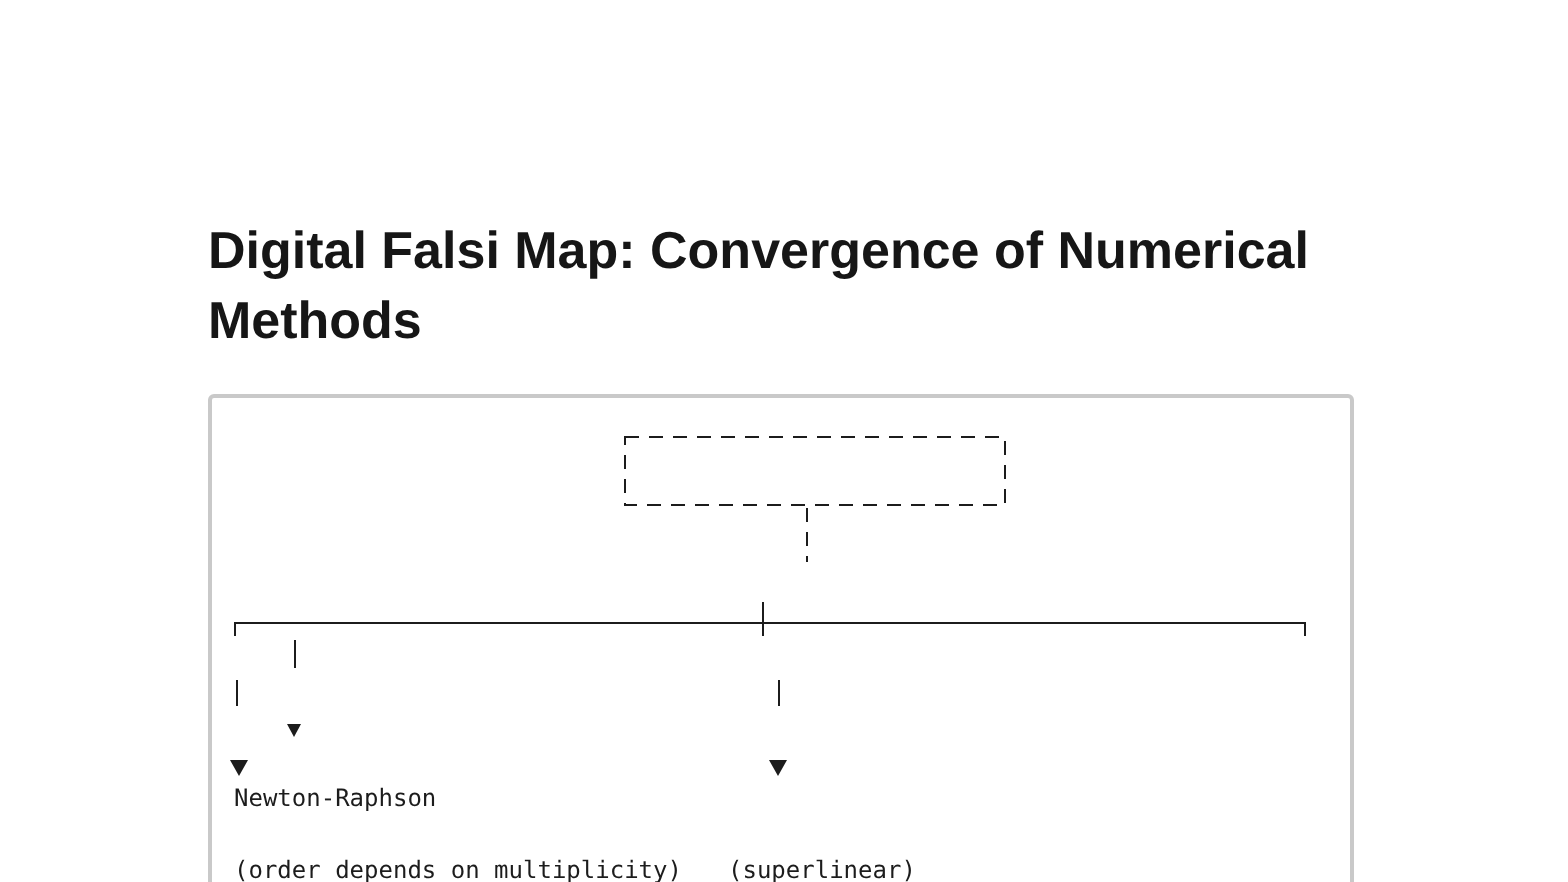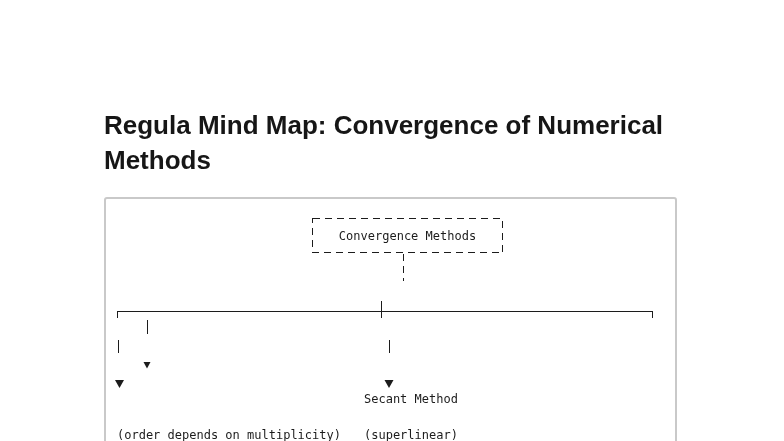--- a/index.html
+++ b/index.html
@@ -50,21 +50,21 @@
   .col-right{left:258px;}
   .row-1{top:191px;}
   .row-2{top:209px;}
   .row-3{top:227px;}
 </style>
 </head>
 <body>
 
 <main>
 
-  <h1 class="page-title">Regula Mind Map: Convergence of Numerical Methods</h1>
+  <h1 class="page-title">Digital Falsi Map: Convergence of Numerical Methods</h1>
 
   <section class="mindmap-panel">
 
     <svg class="mindmap-canvas" viewBox="0 0 573 290" xmlns="http://www.w3.org/2000/svg">
 
       <rect class="dash" x="206.5" y="19.5" width="190" height="34"></rect>
 
       <line class="dash" x1="297.5" y1="55" x2="297.5" y2="82"></line>
 
       <line x1="11" y1="112.5" x2="547" y2="112.5"></line>
@@ -75,21 +75,20 @@
 
       <line x1="41.5" y1="121" x2="41.5" y2="135"></line>
       <line x1="12.5" y1="141" x2="12.5" y2="154"></line>
       <line x1="283.5" y1="141" x2="283.5" y2="154"></line>
 
       <polygon points="37.5,163 44.5,163 41,169.5"></polygon>
       <polygon points="9,181 18,181 13.5,189"></polygon>
       <polygon points="278.5,181 287.5,181 283,189"></polygon>
     </svg>
 
-    <div class="root-node-label">Convergence Methods</div>
 
+    <div class="branch-label col-left row-1">Newton-Raphson</div>
     <div class="branch-label col-left row-3">(order depends on multiplicity)</div>
 
-    <div class="branch-label col-right row-1">Secant Method</div>
     <div class="branch-label col-right row-3">(superlinear)</div>
 
   </section>
 </main>
 
 </body></html>

